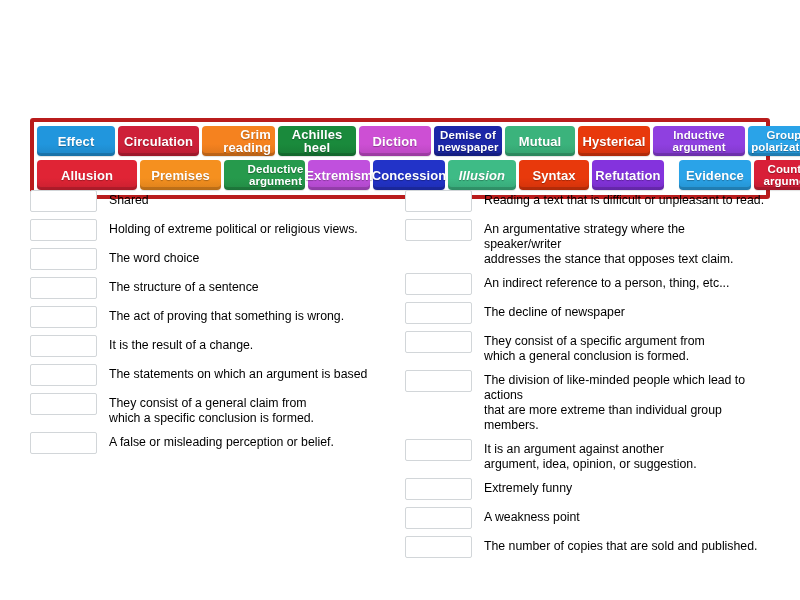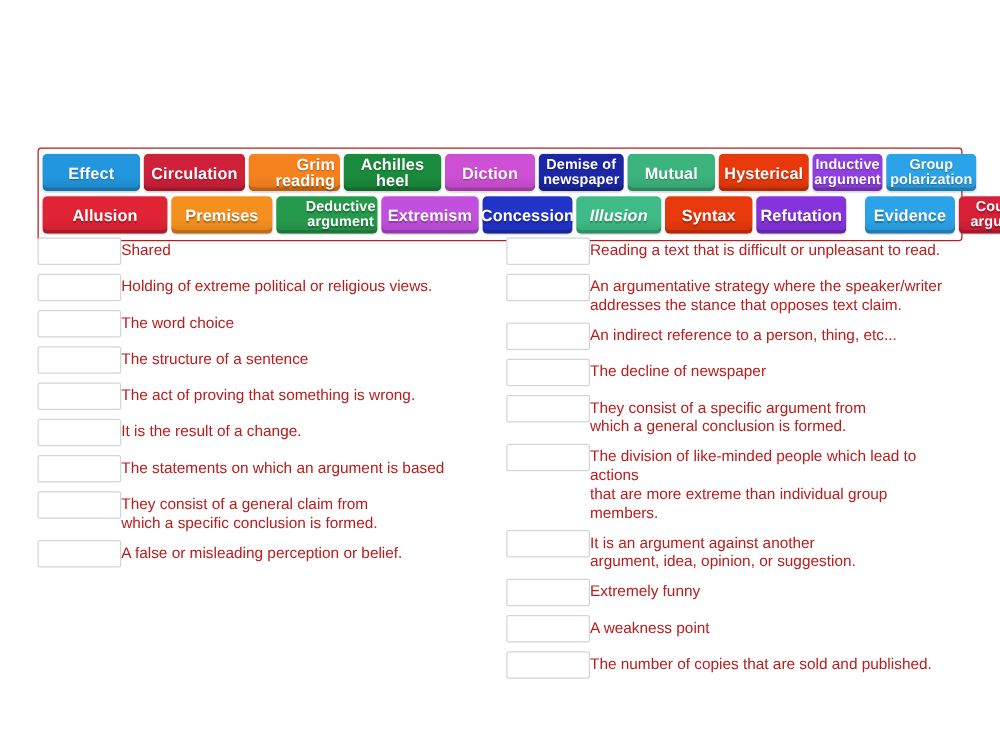--- a/index.html
+++ b/index.html
@@ -22,21 +22,21 @@
     background: #ffffff;
   }
 
   
   .tile-bank {
     position: absolute;
     left: 30px;
     top: 118px;
     width: 740px;
     box-sizing: border-box;
-    border: 1px solid #b91c1c;
+    border: 4px solid #b91c1c;
     border-radius: 3px;
     background: #ffffff;
     padding: 4px 3px 5px 3px;
   }
   .tile-row {
     display: flex;
     flex-direction: row;
     align-items: stretch;
     gap: 3px;
     margin-bottom: 4px;
@@ -86,21 +86,22 @@
     width: 67px;
     height: 22px;
     box-sizing: border-box;
     border: 1px solid #d2d6d9;
     border-radius: 2px;
     background: #ffffff;
     cursor: pointer;
   }
   .def-text {
     flex: 1 1 auto;
-    color: #b91c1c;
+    margin-left: 12px;
+    color: #000000;
     font-size: 12.3px;
     line-height: 15px;
     padding-top: 3px;
     white-space: pre-line;
   }
 </style>
 </head>
 <body>
 
 <div id="stage">
@@ -111,37 +112,37 @@
         <div class="tile" style="background: linear-gradient(rgb(206, 32, 57) 0%, rgb(206, 32, 57) 60%, rgba(0, 0, 0, 0.1) 100%), rgb(206, 32, 57); width: 81px;">Circulation</div>
         <div class="tile" style="background: linear-gradient(rgb(245, 130, 31) 0%, rgb(245, 130, 31) 60%, rgba(0, 0, 0, 0.1) 100%), rgb(245, 130, 31); width: 73px; text-align: right;">Grim reading</div>
         <div class="tile" style="background: linear-gradient(rgb(26, 138, 60) 0%, rgb(26, 138, 60) 60%, rgba(0, 0, 0, 0.1) 100%), rgb(26, 138, 60); width: 78px;">Achilles heel</div>
         <div class="tile" style="background: linear-gradient(rgb(205, 79, 212) 0%, rgb(205, 79, 212) 60%, rgba(0, 0, 0, 0.1) 100%), rgb(205, 79, 212); width: 72px;">Diction</div>
         <div class="tile" style="background: linear-gradient(rgb(28, 39, 168) 0%, rgb(28, 39, 168) 60%, rgba(0, 0, 0, 0.1) 100%), rgb(28, 39, 168); width: 68px;">
           <span class="t2" style="white-space: pre-line;">Demise of
 newspaper</span>
         </div>
         <div class="tile" style="background: linear-gradient(rgb(59, 179, 124) 0%, rgb(59, 179, 124) 60%, rgba(0, 0, 0, 0.1) 100%), rgb(59, 179, 124); width: 70px;">Mutual</div>
         <div class="tile" style="background: linear-gradient(rgb(232, 57, 12) 0%, rgb(232, 57, 12) 60%, rgba(0, 0, 0, 0.1) 100%), rgb(232, 57, 12); width: 72px;">Hysterical</div>
-        <div class="tile" style="background: linear-gradient(rgb(143, 64, 224) 0%, rgb(143, 64, 224) 60%, rgba(0, 0, 0, 0.1) 100%), rgb(143, 64, 224); width: 56px;">
+        <div class="tile" style="background: linear-gradient(rgb(143, 64, 224) 0%, rgb(143, 64, 224) 60%, rgba(0, 0, 0, 0.1) 100%), rgb(143, 64, 224); width: 92px;">
           <span class="t2" style="white-space: pre-line;">Inductive
 argument</span>
         </div>
         <div class="tile" style="background: linear-gradient(rgb(42, 163, 232) 0%, rgb(42, 163, 232) 60%, rgba(0, 0, 0, 0.1) 100%), rgb(42, 163, 232); width: 72px;">
           <span class="t2" style="white-space: pre-line;">Group
 polarization</span>
         </div>
       </div>
       <div class="tile-row">
         <div class="tile" style="background: linear-gradient(rgb(224, 36, 53) 0%, rgb(224, 36, 53) 60%, rgba(0, 0, 0, 0.1) 100%), rgb(224, 36, 53); width: 100px;">Allusion</div>
         <div class="tile" style="background: linear-gradient(rgb(245, 144, 31) 0%, rgb(245, 144, 31) 60%, rgba(0, 0, 0, 0.1) 100%), rgb(245, 144, 31); width: 81px;">Premises</div>
         <div class="tile" style="background: linear-gradient(rgb(38, 154, 76) 0%, rgb(38, 154, 76) 60%, rgba(0, 0, 0, 0.1) 100%), rgb(38, 154, 76); width: 81px; padding-left: 26px;">
           <span class="t2" style="white-space: pre-line;">Deductive
 argument</span>
         </div>
-        <div class="tile" style="background: linear-gradient(rgb(192, 80, 221) 0%, rgb(192, 80, 221) 60%, rgba(0, 0, 0, 0.1) 100%), rgb(192, 80, 221); width: 78px;">Extremism</div>
+        <div class="tile" style="background: linear-gradient(rgb(192, 80, 221) 0%, rgb(192, 80, 221) 60%, rgba(0, 0, 0, 0.1) 100%), rgb(192, 80, 221); width: 62px;">Extremism</div>
         <div class="tile" style="background: linear-gradient(rgb(34, 51, 200) 0%, rgb(34, 51, 200) 60%, rgba(0, 0, 0, 0.1) 100%), rgb(34, 51, 200); width: 72px;">Concession</div>
         <div class="tile" style="background: linear-gradient(rgb(62, 187, 134) 0%, rgb(62, 187, 134) 60%, rgba(0, 0, 0, 0.1) 100%), rgb(62, 187, 134); width: 68px; font-style: italic;">Illusion</div>
         <div class="tile" style="background: linear-gradient(rgb(232, 57, 12) 0%, rgb(232, 57, 12) 60%, rgba(0, 0, 0, 0.1) 100%), rgb(232, 57, 12); width: 70px;">Syntax</div>
         <div class="tile" style="background: linear-gradient(rgb(132, 51, 221) 0%, rgb(132, 51, 221) 60%, rgba(0, 0, 0, 0.1) 100%), rgb(132, 51, 221); width: 72px;">Refutation</div>
         <div class="tile" style="background: linear-gradient(rgb(42, 163, 232) 0%, rgb(42, 163, 232) 60%, rgba(0, 0, 0, 0.1) 100%), rgb(42, 163, 232); width: 72px; margin-left: 12px;">Evidence</div>
         <div class="tile" style="background: linear-gradient(rgb(216, 31, 56) 0%, rgb(216, 31, 56) 60%, rgba(0, 0, 0, 0.1) 100%), rgb(216, 31, 56); width: 72px;">
           <span class="t2" style="white-space: pre-line;">Counter
 argument</span>
         </div>
       </div>

